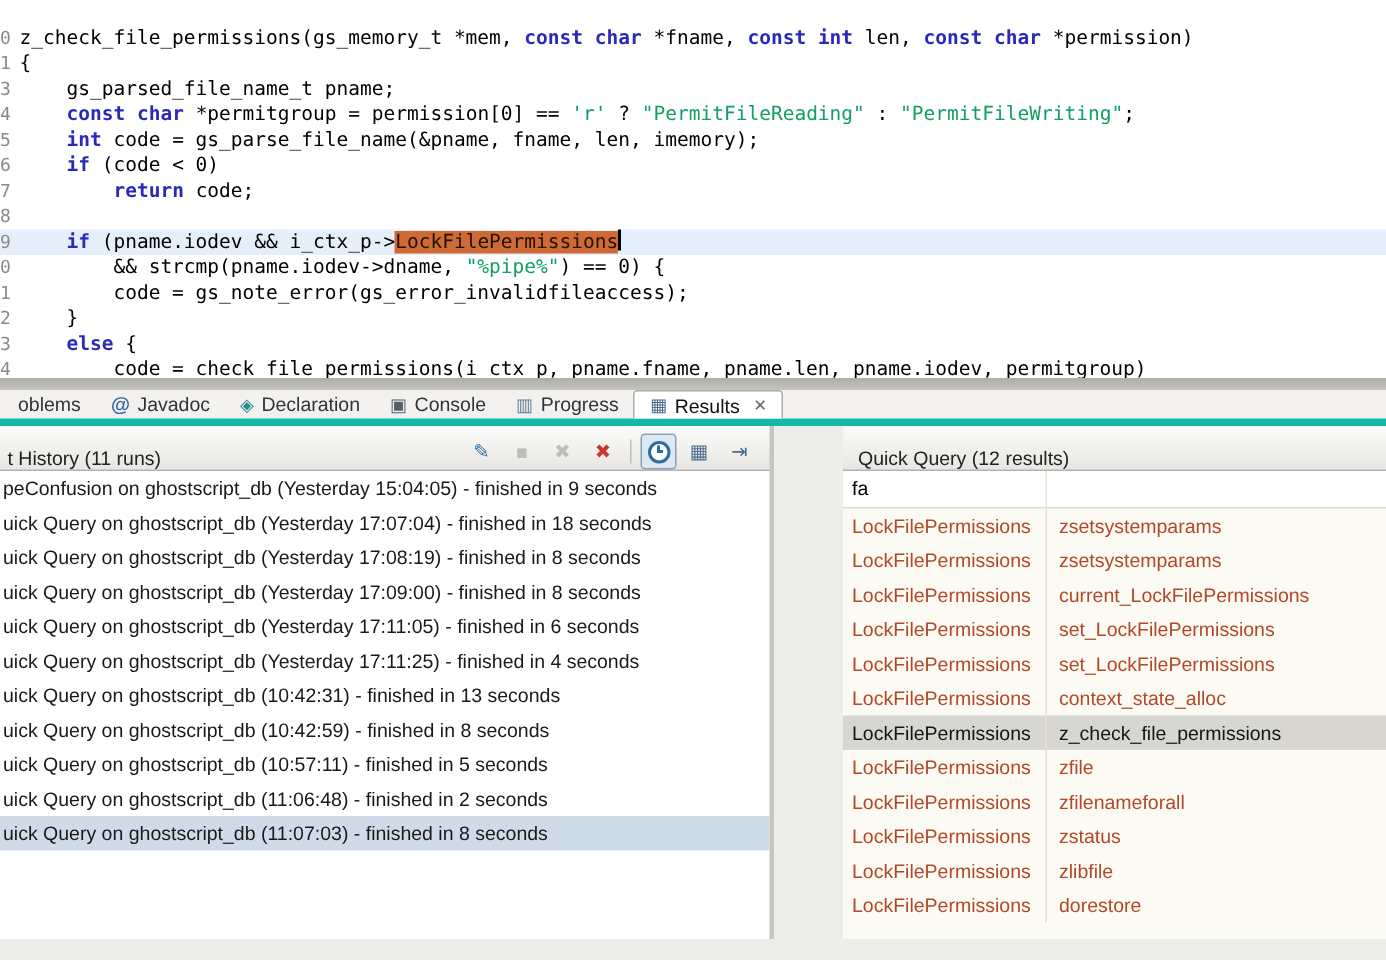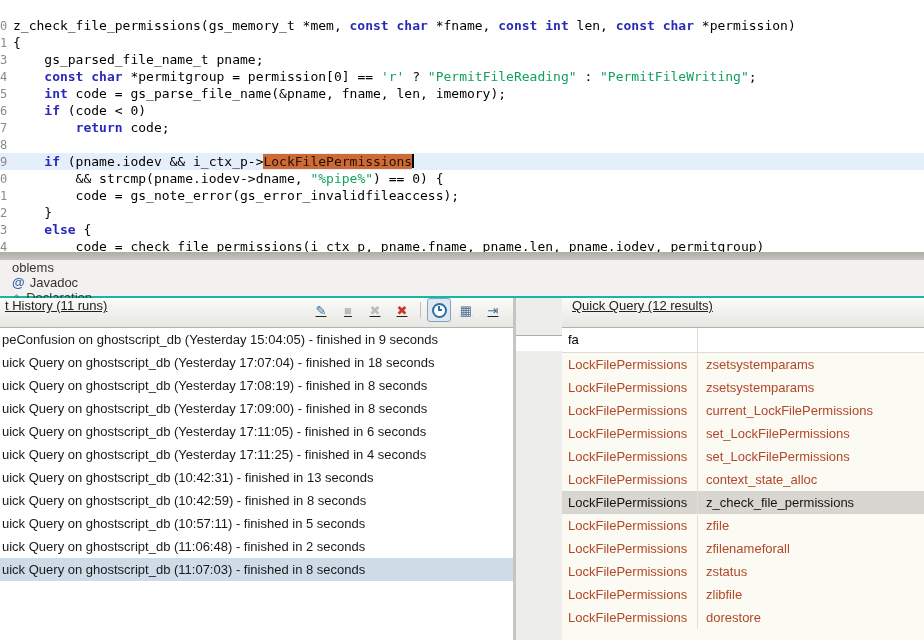--- a/index.html
+++ b/index.html
@@ -15,42 +15,42 @@
   .cd{color:#000;}
   .ck{color:var(--keyword,#2a2ab8);font-weight:bold;}
   .cs{color:var(--string,#12a060);}
   .chl{background:var(--occurrence-bg,#cd6a36);color:var(--occurrence-text,#241000);}
   .caret{display:inline-block;width:2px;height:14px;background:#000;vertical-align:-2px;}
 
   
   .sash{height:8px;background:linear-gradient(#adaca6,#c6c5bf);}
 
   
-  .tabbar{height:38px;background:#f2f1ef;border-bottom:2px solid #14b8a6;
-          display:flex;align-items:stretch;padding-left:2px;box-sizing:border-box;flex-direction:column;}
+  .tabbar{height:24px;background:#f2f1ef;border-bottom:5px solid #14b8a6;
+          display:flex;align-items:stretch;padding-left:2px;box-sizing:border-box;}
   .tab{display:flex;align-items:center;gap:5px;padding:0 10px;font-size:13px;color:#333;}
   .tab.selected{background:#fff;border:1px solid #aeada7;border-bottom:none;
                 border-radius:3px 3px 0 0;color:#111;}
   .ticon{font-size:12px;}
   .ti-javadoc{color:#3465a4;font-weight:bold;font-size:13px;}
   .ti-declaration{color:#2e8b8b;}
   .ti-console{color:#55606c;}
   .ti-progress{color:#5a7d9a;}
   .ti-results{color:#4a6d8c;}
   .tclose{font-size:11px;color:#666;margin-left:4px;}
 
   
   .bottom{display:flex;height:342px;}
   .panel{display:flex;flex-direction:column;min-width:0;}
   .panel.left{width:513px;flex:none;}
   .panel.right{flex:1;margin-left:46px;}
   .vsash{width:3px;background:#c6c5bf;}
   .phead{height:30px;flex:none;background:linear-gradient(#fbfbfa,#e7e6e2);
-         border-bottom:1px solid #b3b2ac;display:flex;align-items:flex-start;
-         font-size:13px;color:#222;padding:0 4px;box-sizing:border-box;text-decoration:underline;}
+         border-bottom:1px solid #b3b2ac;display:flex;align-items:flex-end;
+         font-size:13px;color:#222;padding:0 4px;box-sizing:border-box;}
   .left .ptitle{padding-left:1px;}
   .right .ptitle{padding-left:6px;}
 
   
   .toolbar{margin-left:auto;display:flex;align-items:center;gap:3px;padding-right:4px;}
   .tbtn{width:22px;height:22px;display:flex;align-items:center;justify-content:center;
         font-size:13px;color:#4a6d8c;border:1px solid transparent;border-radius:3px;}
   .tbtn.blue{color:#2e6da4;}
   .tbtn.red{color:#c63828;font-weight:bold;}
   .tbtn.disabled{color:#bdbdb7;}

